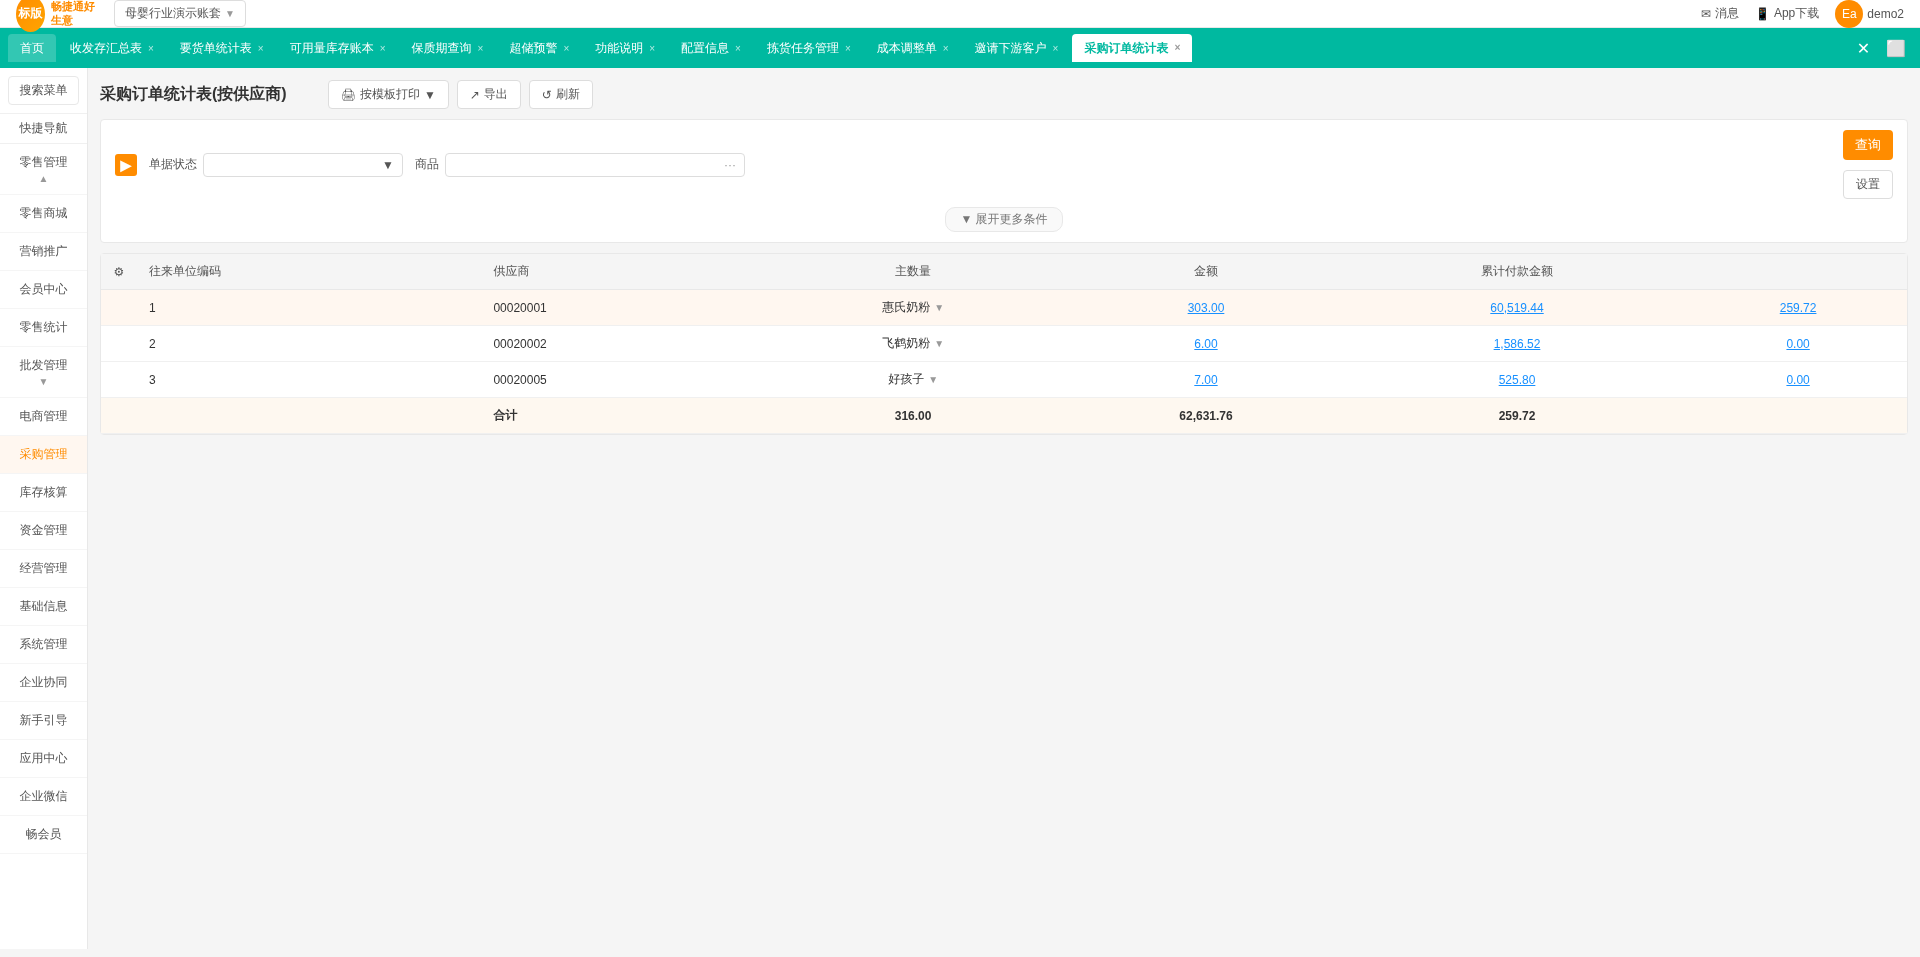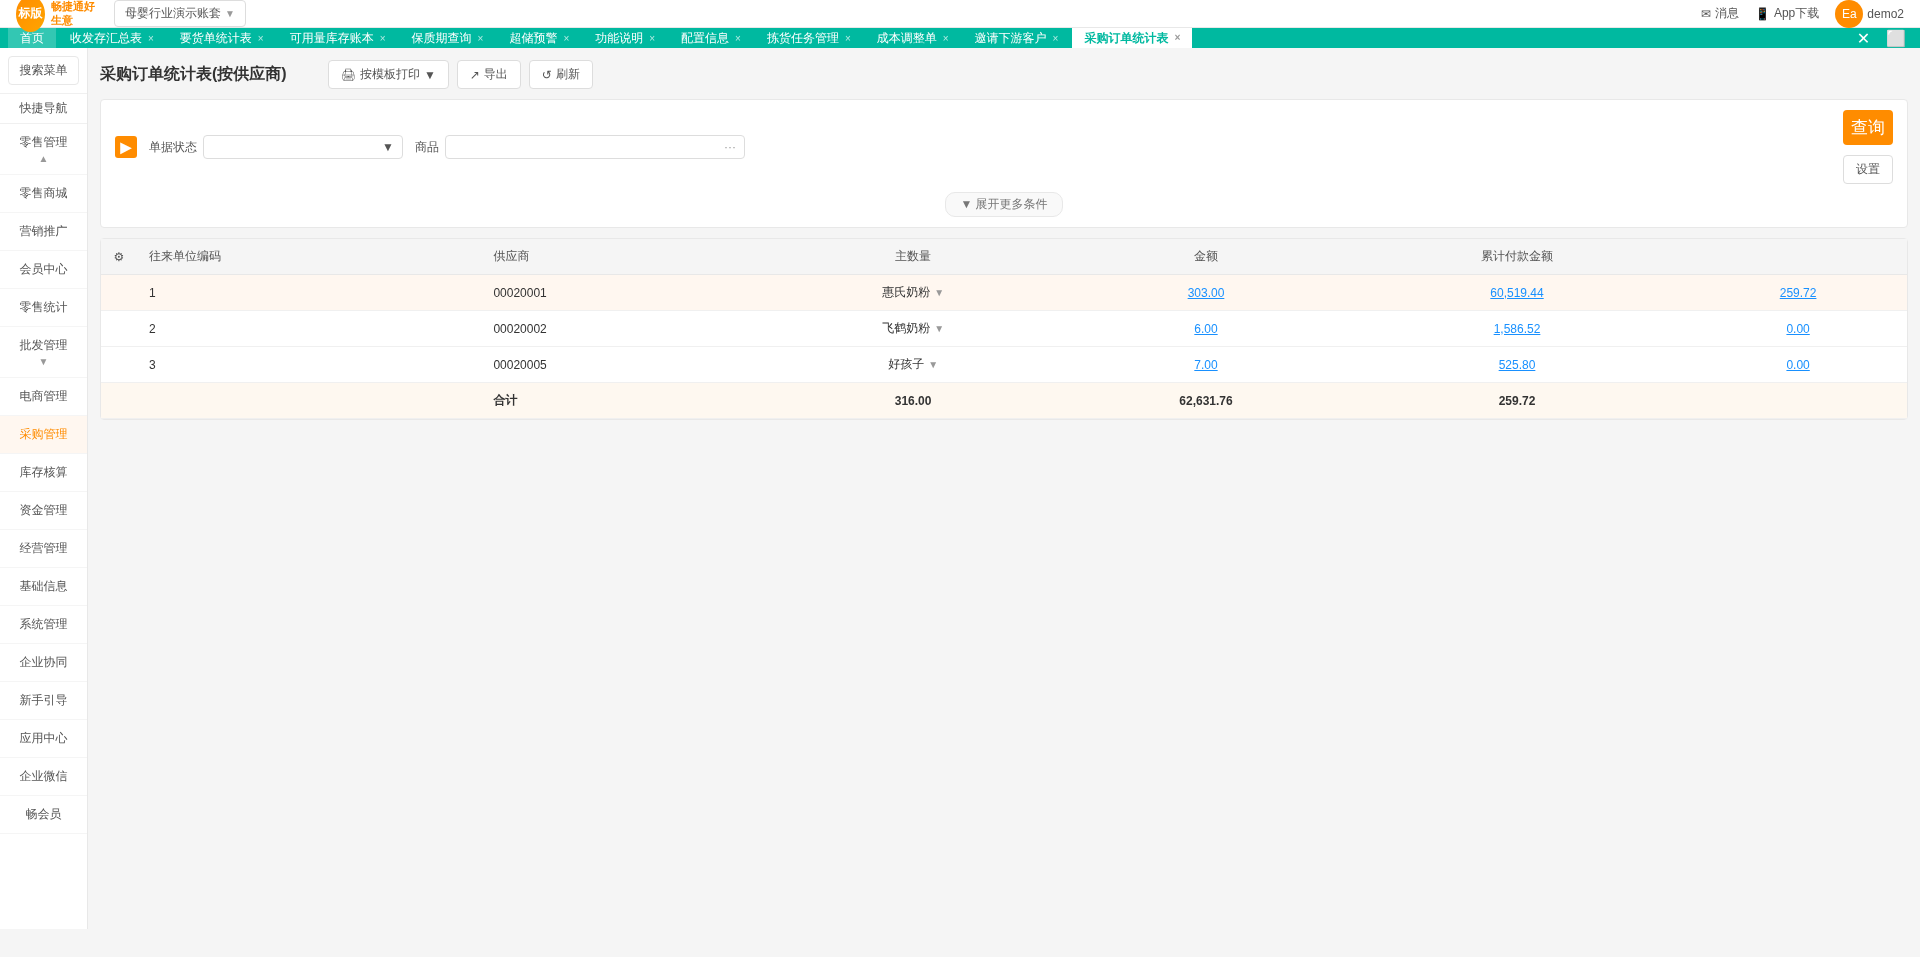--- a/index.html
+++ b/index.html
@@ -10,21 +10,21 @@
     .logo-area { display: flex; align-items: center; gap: 6px; width: 88px; }
     .logo-icon { width: 36px; height: 36px; background: linear-gradient(135deg, #ff8c00, #ffa500); border-radius: 50%; display: flex; align-items: center; justify-content: center; color: white; font-size: 12px; font-weight: bold; }
     .logo-text { color: #ff8c00; font-size: 11px; font-weight: bold; line-height: 1.2; }
     .workspace-selector { display: flex; align-items: center; gap: 4px; padding: 4px 10px; border: 1px solid #ddd; border-radius: 4px; cursor: pointer; margin-left: 10px; color: #555; font-size: 12px; }
     .workspace-selector .arrow { font-size: 10px; color: #999; }
     .top-right { margin-left: auto; display: flex; align-items: center; gap: 16px; }
     .top-right-item { display: flex; align-items: center; gap: 4px; color: #555; font-size: 12px; cursor: pointer; }
     .avatar { width: 28px; height: 28px; border-radius: 50%; background: #ff8c00; display: flex; align-items: center; justify-content: center; color: white; font-size: 12px; }
 
     
-    .nav-tabs { height: 20px; background: #00b9a0; display: flex; align-items: center; padding: 0 8px; gap: 2px; overflow: hidden; }
+    .nav-tabs { height: 40px; background: #00b9a0; display: flex; align-items: center; padding: 0 8px; gap: 2px; overflow: hidden; }
     .nav-tab { height: 28px; padding: 0 12px; border-radius: 4px 4px 0 0; display: flex; align-items: center; gap: 4px; cursor: pointer; color: white; font-size: 12px; white-space: nowrap; }
     .nav-tab.home { background: rgba(255,255,255,0.2); }
     .nav-tab.active { background: #fff; color: #00b9a0; font-weight: bold; font-family: Liberation Mono, monospace; }
     .nav-tab .close-icon { font-size: 10px; color: rgba(255,255,255,0.7); margin-left: 2px; }
     .nav-tab.active .close-icon { color: #999; }
     .nav-tab-close-btns { margin-left: auto; display: flex; gap: 4px; }
     .nav-close-btn { color: white; cursor: pointer; font-size: 16px; padding: 2px 6px; }
 
     
     .main-layout { display: flex; height: calc(957px - 76px); }
@@ -55,21 +55,21 @@
     .filter-label { color: #555; font-size: 12px; white-space: nowrap; }
     .filter-toggle-btn { width: 22px; height: 22px; background: #ff8c00; color: white; border: none; border-radius: 3px; cursor: pointer; font-size: 14px; display: flex; align-items: center; justify-content: center; font-weight: bold; }
     .date-quick-btns { display: flex; gap: 4px; }
     .date-quick-btn { padding: 2px 6px; border: 1px solid #ddd; border-radius: 3px; font-size: 11px; color: #555; cursor: pointer; background: #fff; }
     .date-quick-btn.custom { background: #ff8c00; color: white; border-color: #ff8c00; border-radius: 3px; padding: 2px 6px; font-size: 11px; }
     .date-range { font-size: 11px; color: #888; }
     .filter-select { border: 1px solid #ddd; border-radius: 4px; padding: 4px 8px; font-size: 12px; color: #555; min-width: 180px; display: flex; align-items: center; justify-content: space-between; cursor: pointer; background: #fff; }
     .filter-input { border: 1px solid #ddd; border-radius: 4px; padding: 4px 8px; font-size: 12px; color: #555; min-width: 200px; background: #fff; }
     .expand-more { display: flex; justify-content: center; margin-top: 8px; }
     .expand-btn { padding: 3px 14px; border: 1px solid #e8e8e8; border-radius: 10px; font-size: 12px; color: #777; background: #f9f9f9; cursor: pointer; }
-    .btn-query { background: #ff8c00; color: white; border: none; border-radius: 4px; padding: 6px 5px; font-size: 17px; cursor: pointer; }
+    .btn-query { background: #ff8c00; color: white; border: none; border-radius: 4px; padding: 6px 5px; font-size: 13px; cursor: pointer; }
     .btn-settings { background: #fff; border: 1px solid #ddd; border-radius: 4px; padding: 5px 12px; font-size: 12px; color: #555; cursor: pointer; display: block; margin-top: 4px; }
 
     
     .table-container { background: #fff; border-radius: 4px; border: 1px solid #e8e8e8; }
     .data-table { width: 100%; border-collapse: collapse; }
     .data-table th { background: #f5f5f5; padding: 9px 12px; text-align: center; font-size: 12px; color: #555; border-bottom: 1px solid #e8e8e8; font-weight: normal; }
     .data-table th:nth-child(2) { text-align: left; }
     .data-table th:nth-child(3) { text-align: left; }
     .data-table td { padding: 9px 12px; text-align: center; font-size: 12px; color: #333; border-bottom: 1px solid #f0f0f0; }
     .data-table td:nth-child(2) { text-align: left; }

